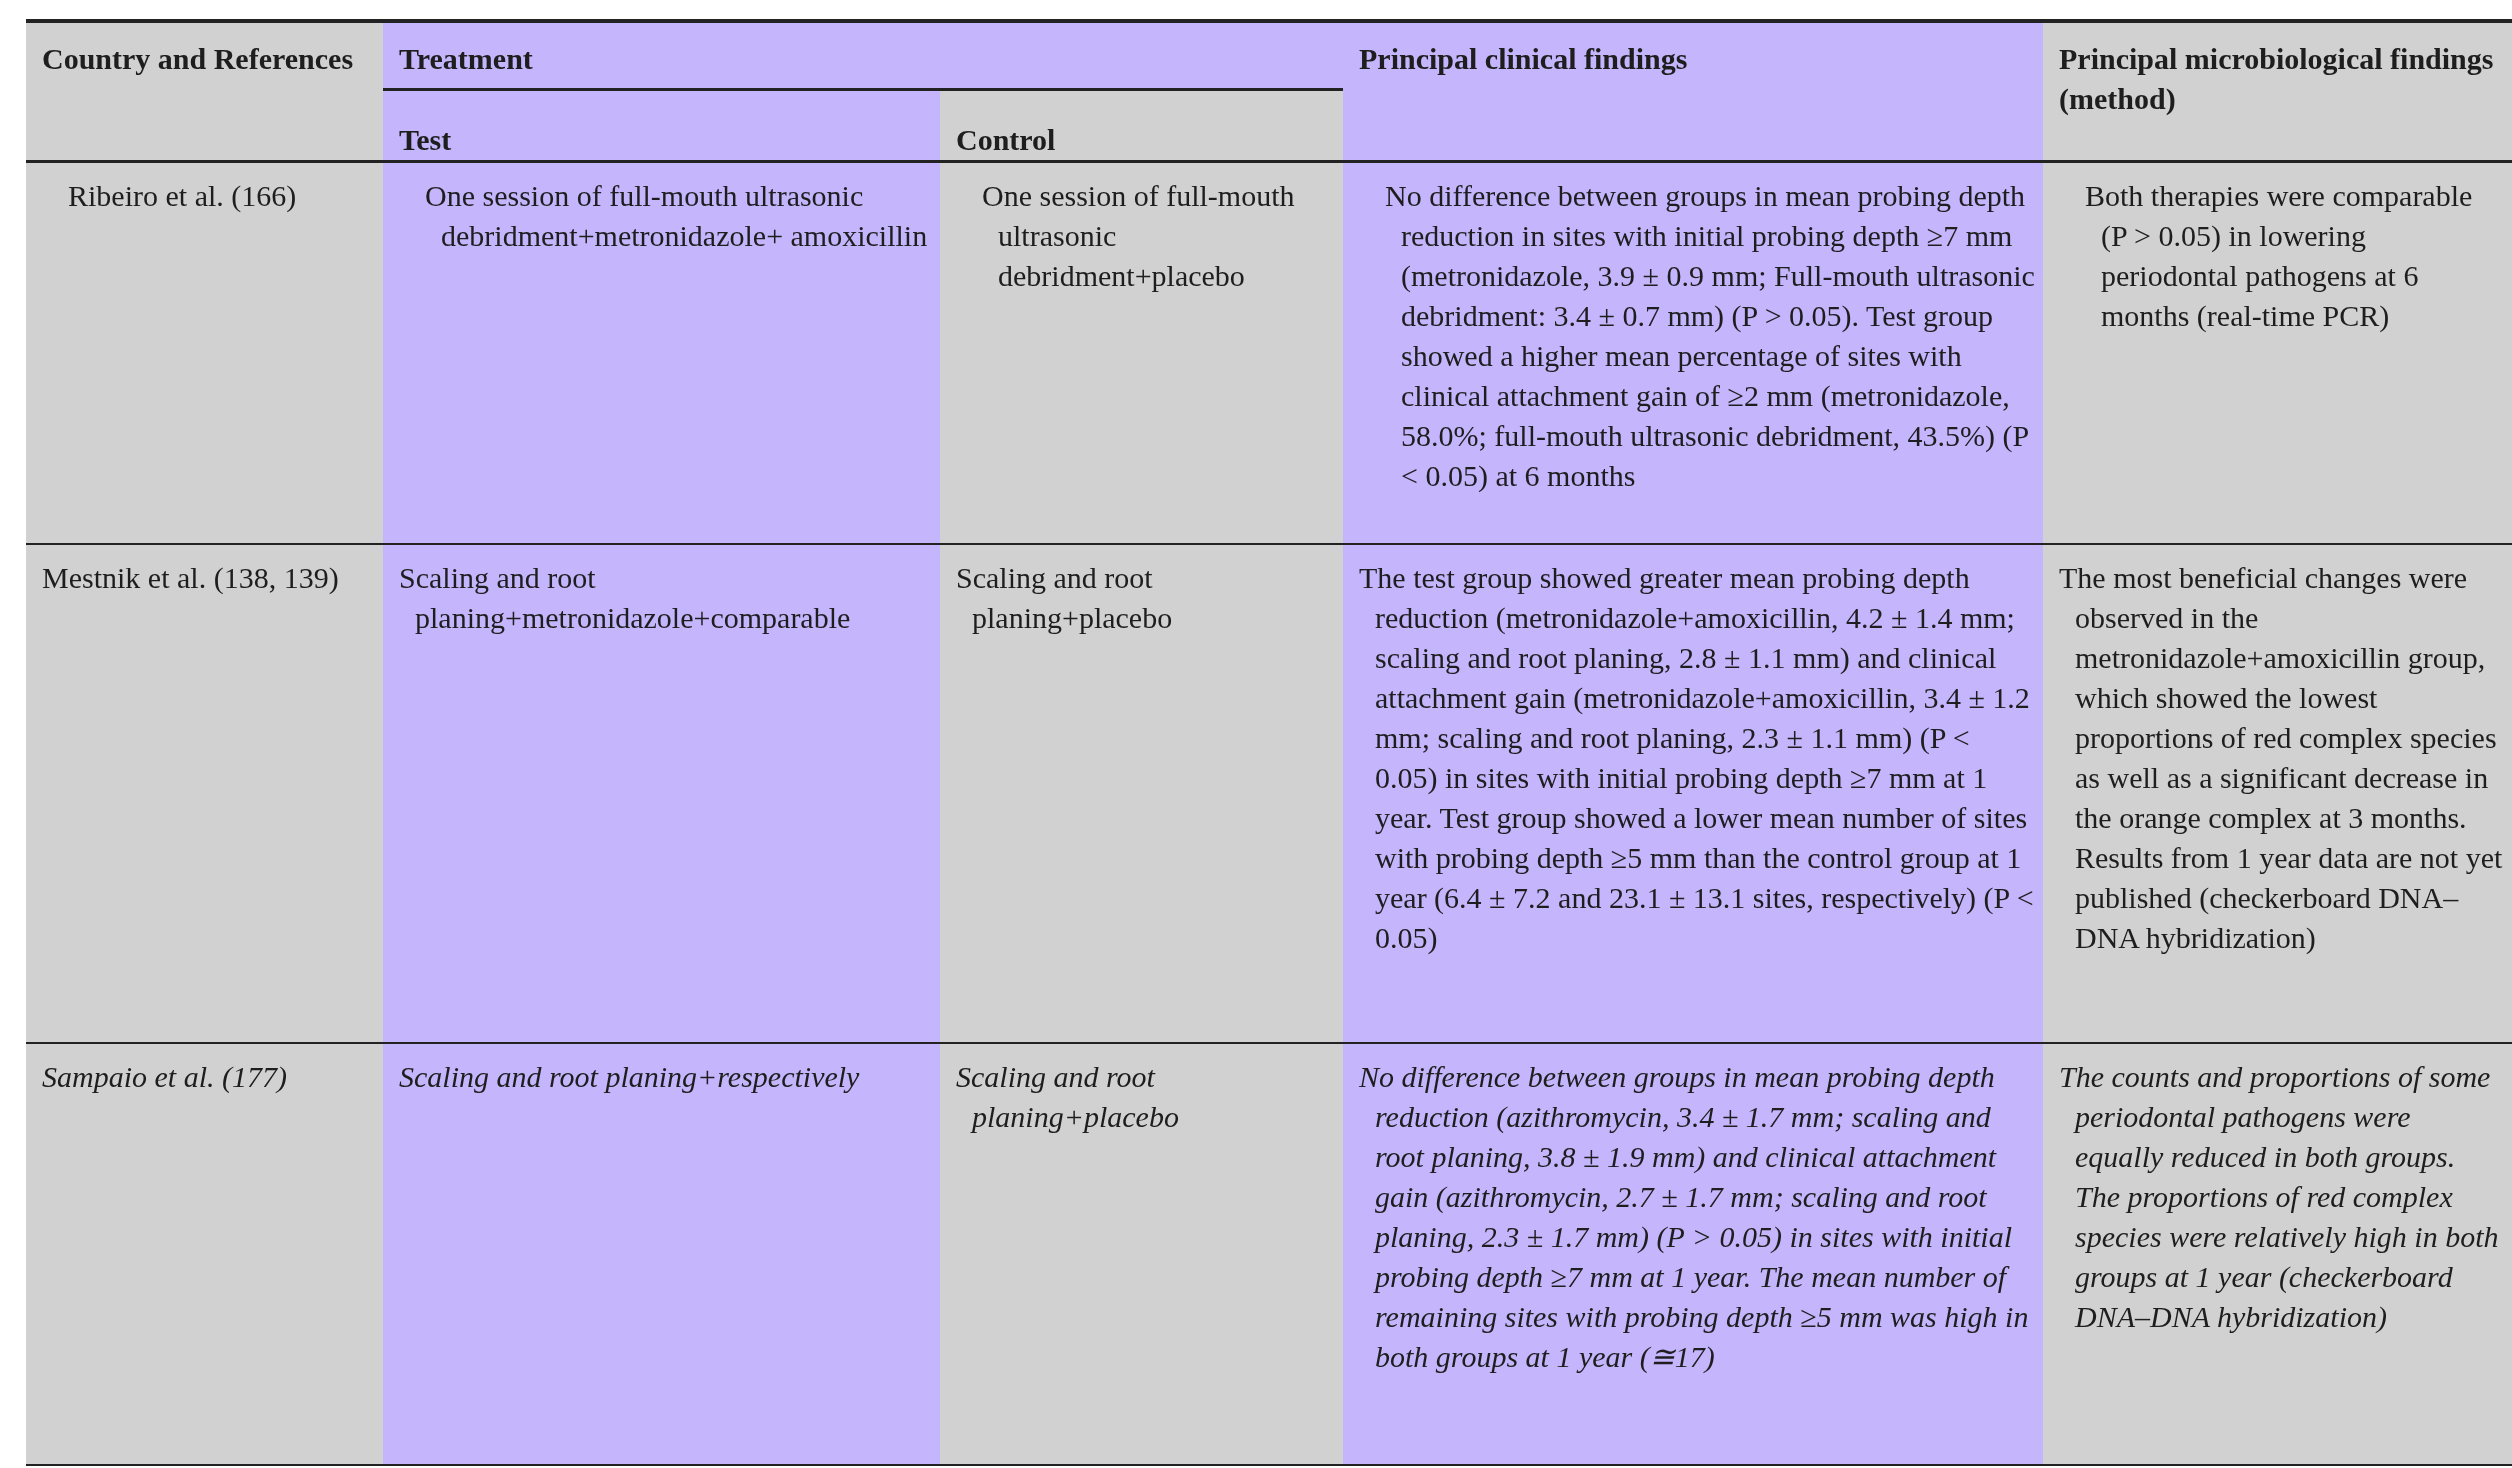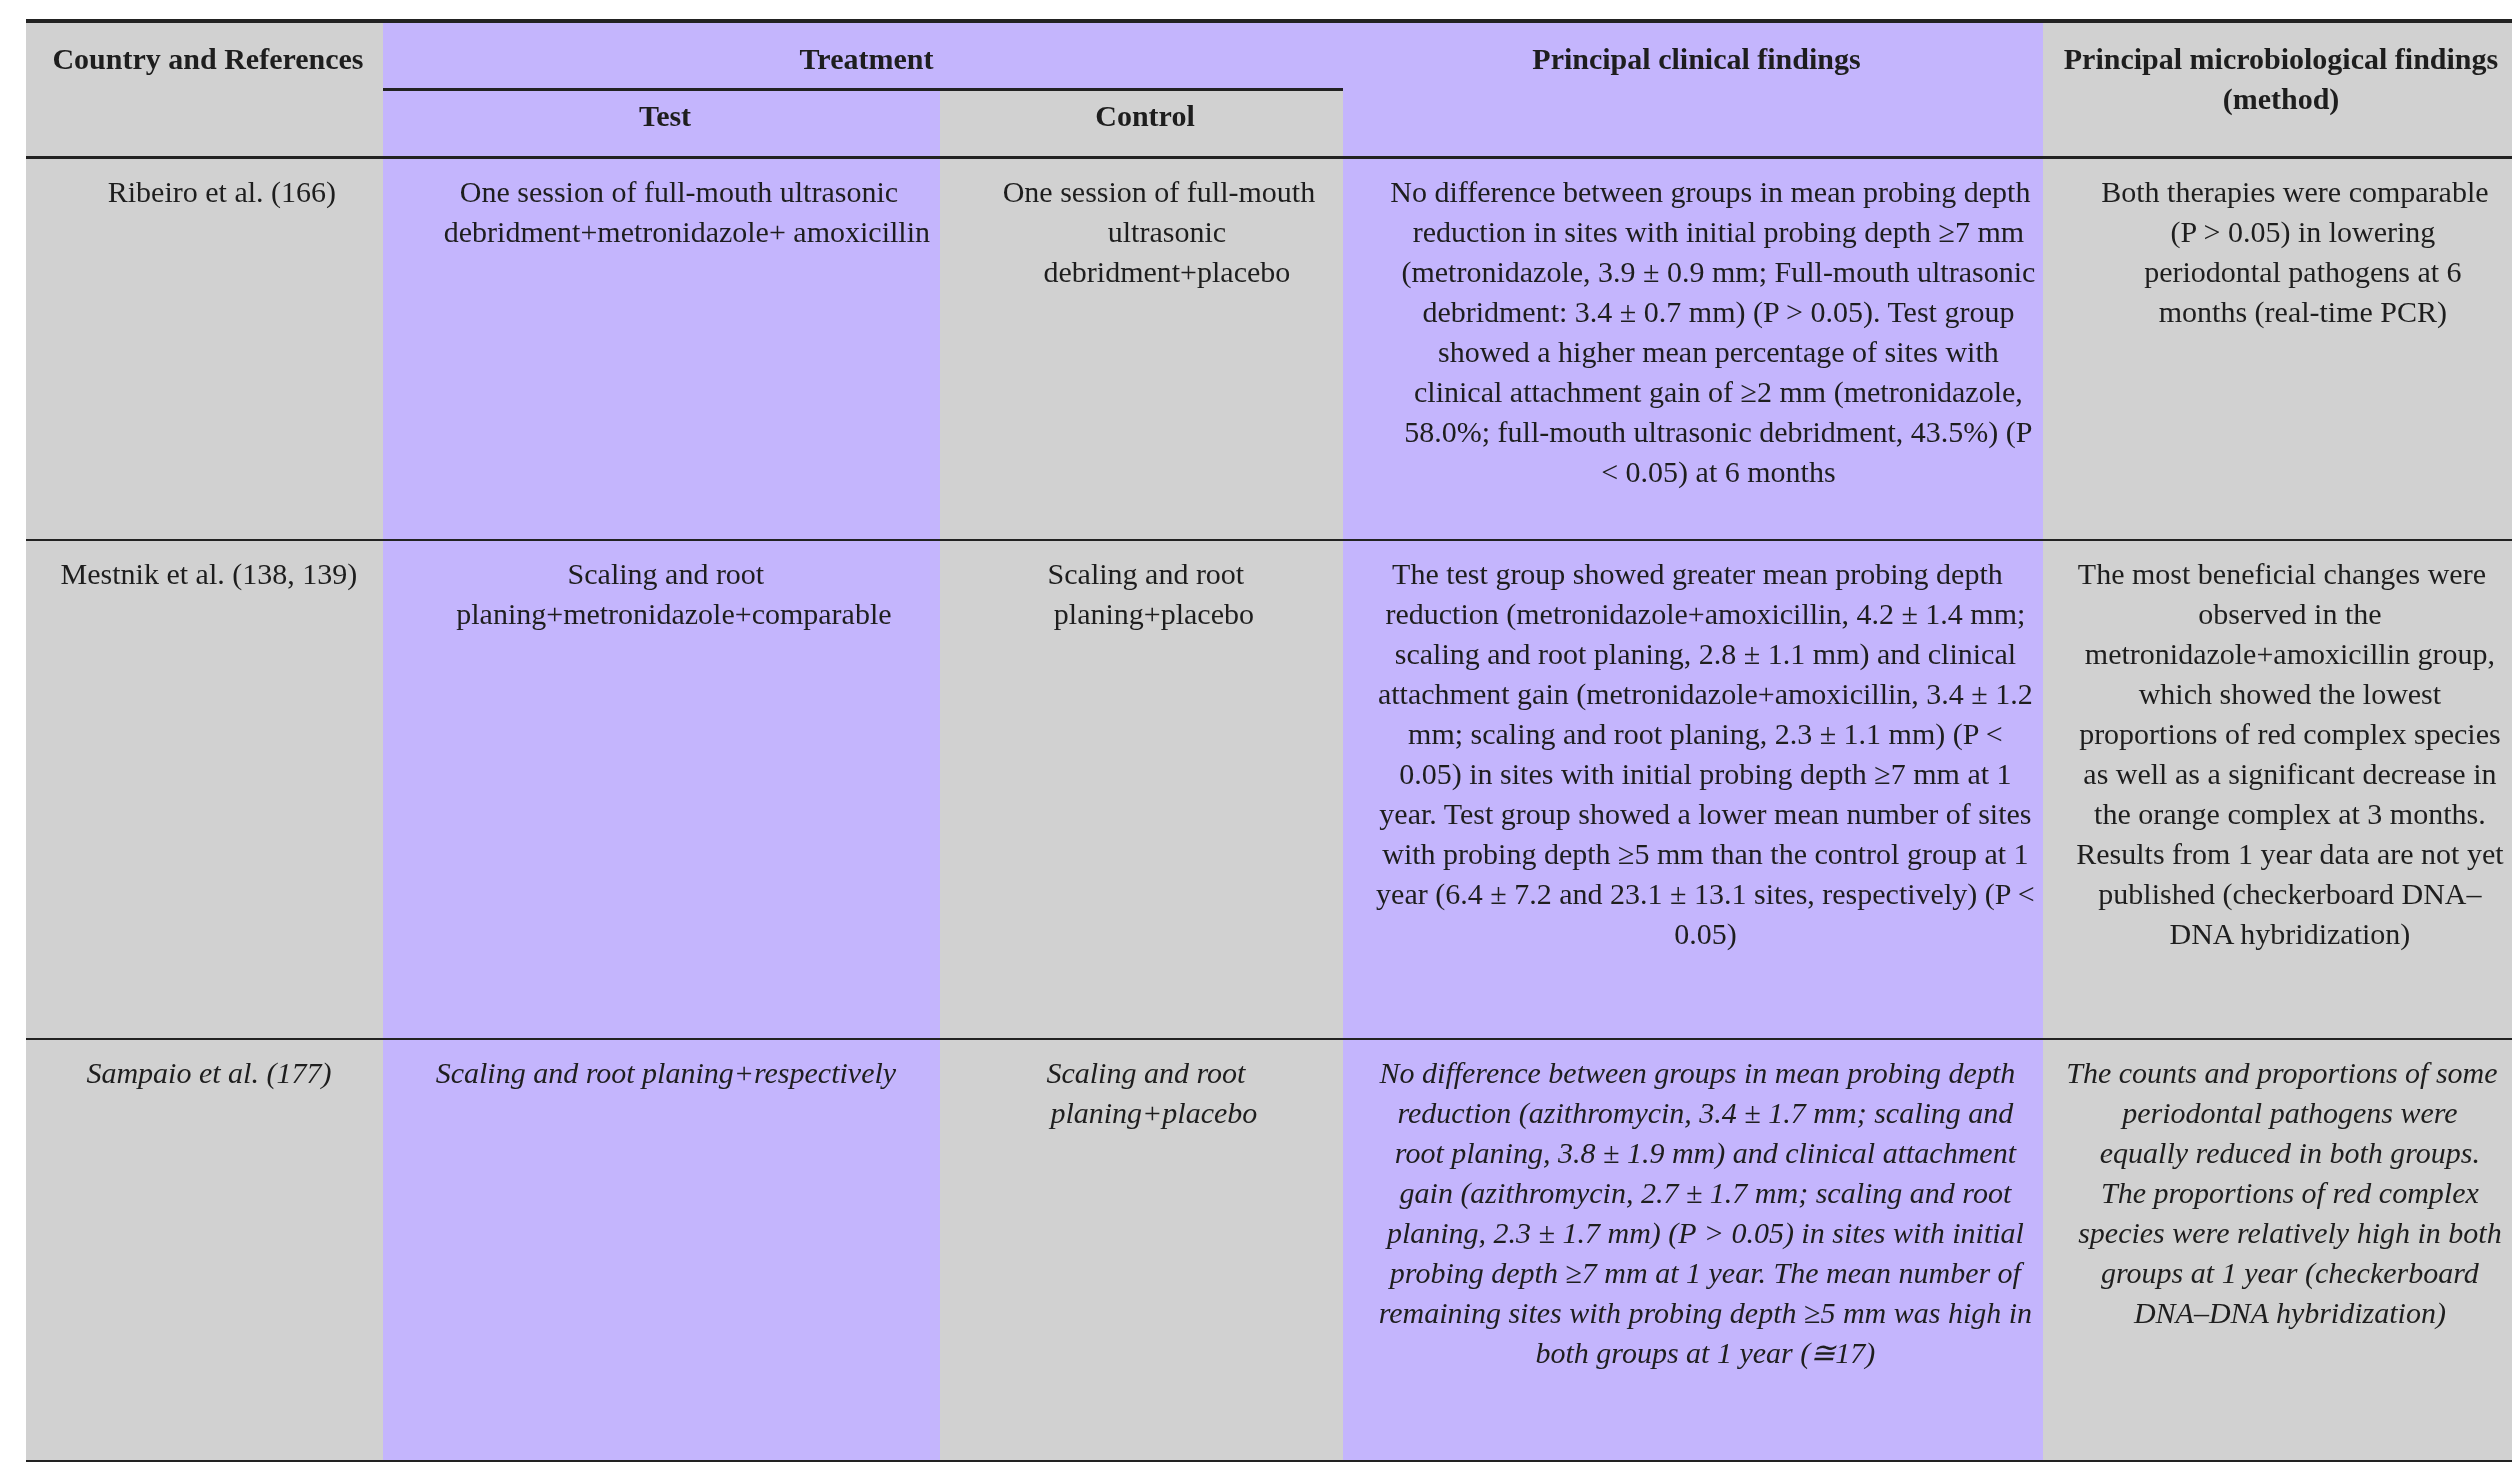--- a/index.html
+++ b/index.html
@@ -24,21 +24,21 @@
     table-layout: fixed;
   }
   .tbl col.c1 { width: 357px; }
   .tbl col.c2 { width: 557px; }
   .tbl col.c3 { width: 403px; }
   .tbl col.c4 { width: 700px; }
   .tbl col.c5 { width: 469px; }
 
   .tbl th, .tbl td {
     vertical-align: top;
-    text-align: center;
+    text-align: left;
     padding: 0;
     margin-left: 34px;
   }
   .dark { background: #d1d1d1; }
   .light { background: #c4b5fd; }
 
   .tbl thead tr.h1 th {
     border-top: 4.5px solid #222222;
   }
   .tbl thead tr.h1 th.treat {
@@ -53,21 +53,21 @@
     border-bottom: 3.6px solid #222222;
   }
 
   .hd {
     font-weight: bold;
     font-size: 30px;
     line-height: 40px;
     padding: 16px 9px 0 16px;
   }
   .hd.sub {
-    padding-top: 5px;
+    padding-top: 29px;
   }
 
   .tbl tbody td {
     border-bottom: 2.7px solid #222222;
   }
   .cell {
     font-size: 30px;
     line-height: 40px;
     padding: 12.5px 7.2px 5.4px 32px;
     text-indent: -16px;

